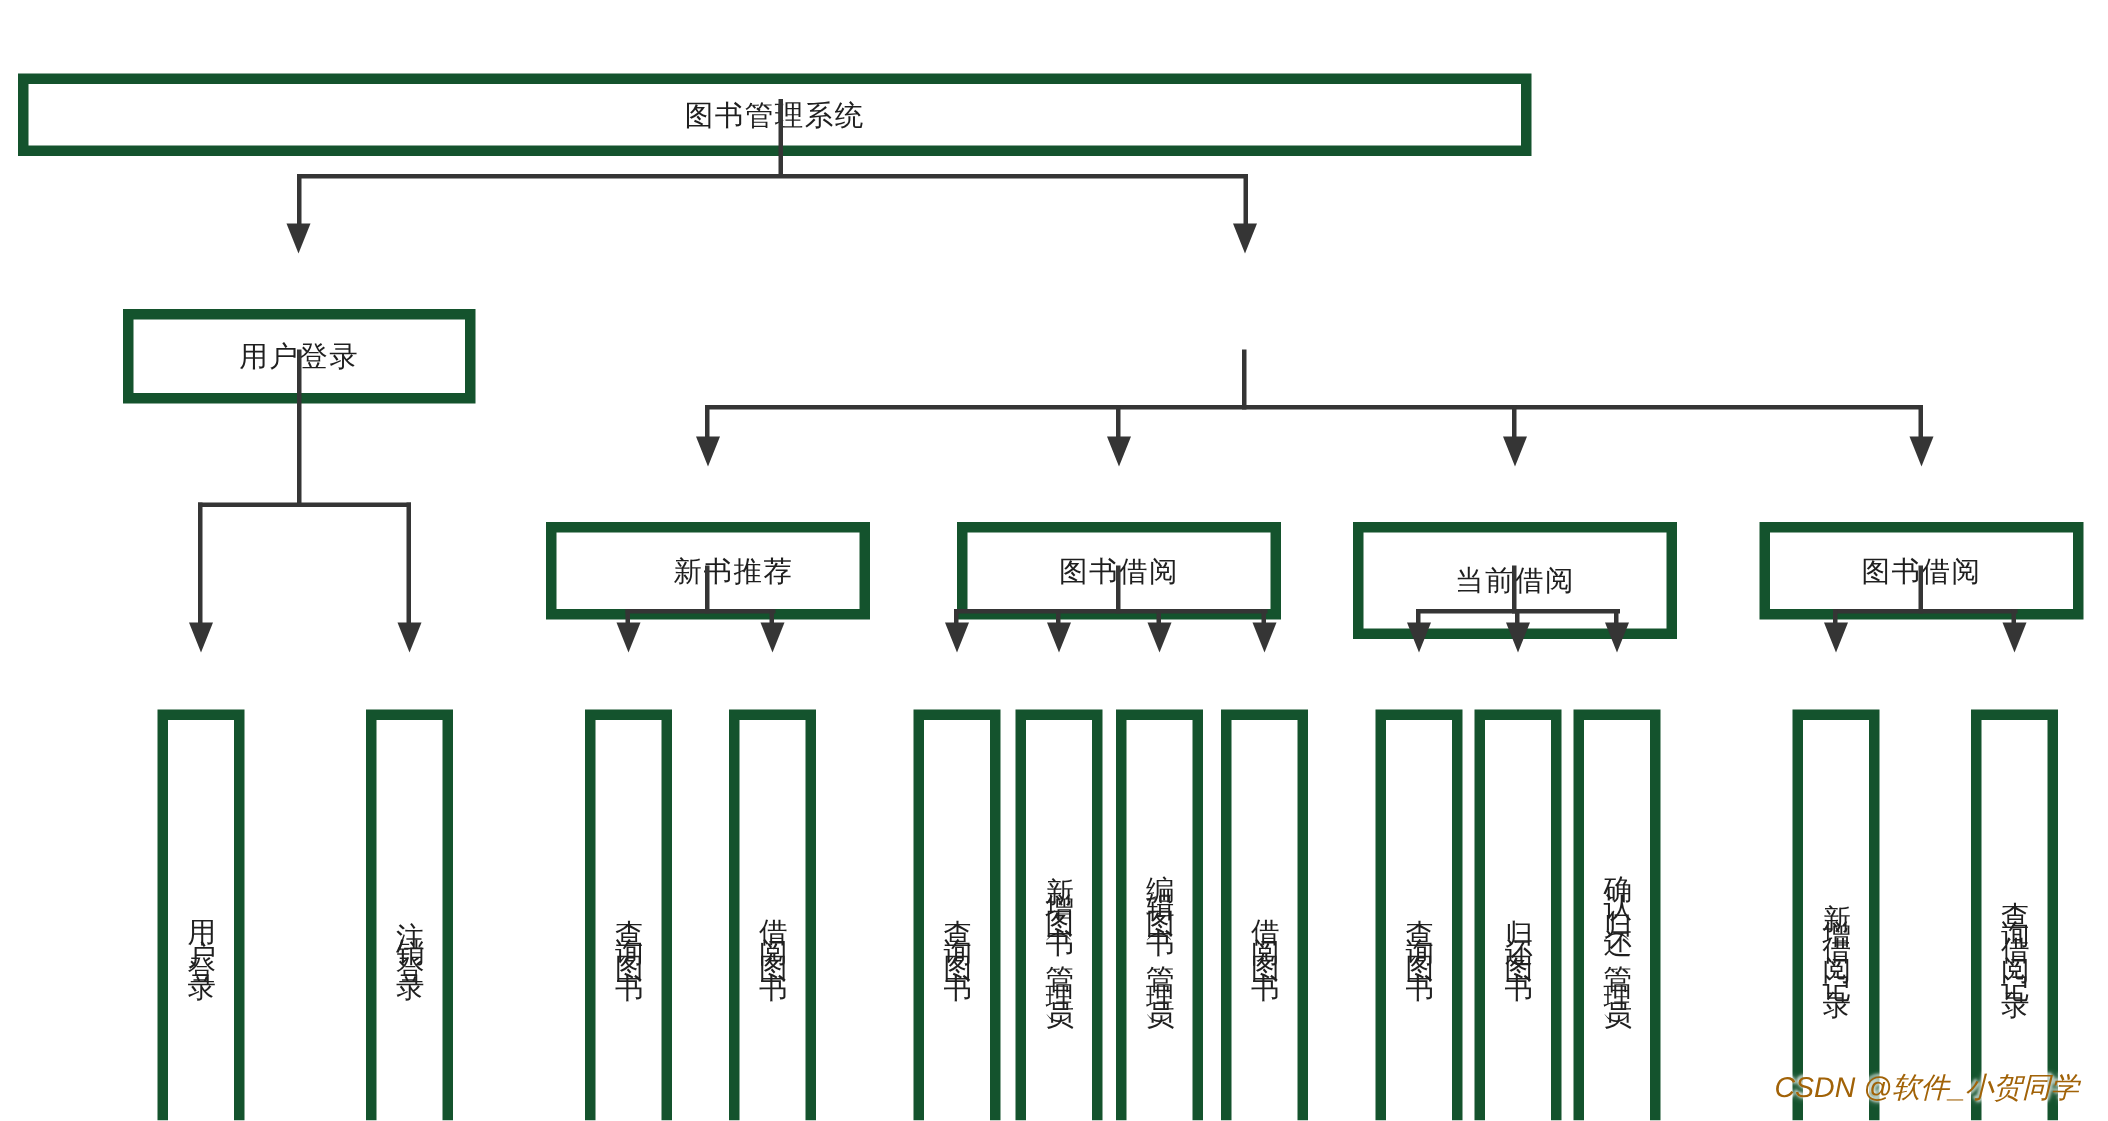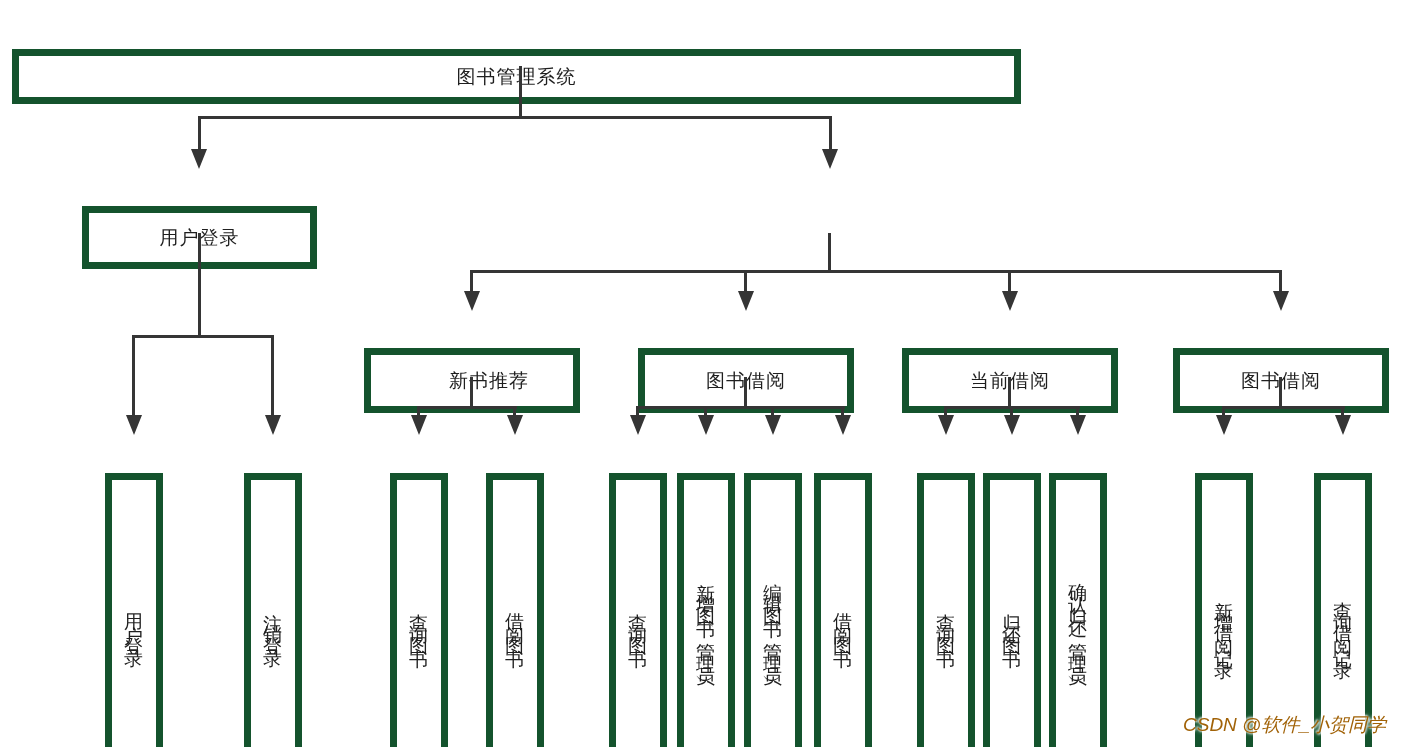--- a/index.html
+++ b/index.html
@@ -99,21 +99,21 @@
   <div class="tri" style="left:1002px; top:291px;"></div>
   <div class="vline" style="left:1279px; top:270px; height:25px;"></div>
   <div class="tri" style="left:1273px; top:291px;"></div>
 
   <div class="box" style="left:364px; top:312px; width:216px; height:65px;padding-left:34px;">
     <span>新书推荐</span>
   </div>
   <div class="box" style="left:638px; top:312px; width:216px; height:65px;">
     <span>图书借阅</span>
   </div>
-  <div class="box" style="left:902px; top:312px; width:216px; height:65px;">
+  <div class="box" style="left:902px; top:312px; width:216px; height:78px;">
     <span>当前借阅</span>
   </div>
   <div class="box" style="left:1173px; top:312px; width:216px; height:65px;">
     <span>图书借阅</span>
   </div>
 
   <div class="vline" style="left:470px; top:377px; height:32px;"></div>
   <div class="hline" style="left:417px; top:406px; width:100px;"></div>
   <div class="vline" style="left:417px; top:406px; height:11px;"></div>
   <div class="tri" style="left:411px; top:415px;"></div>

